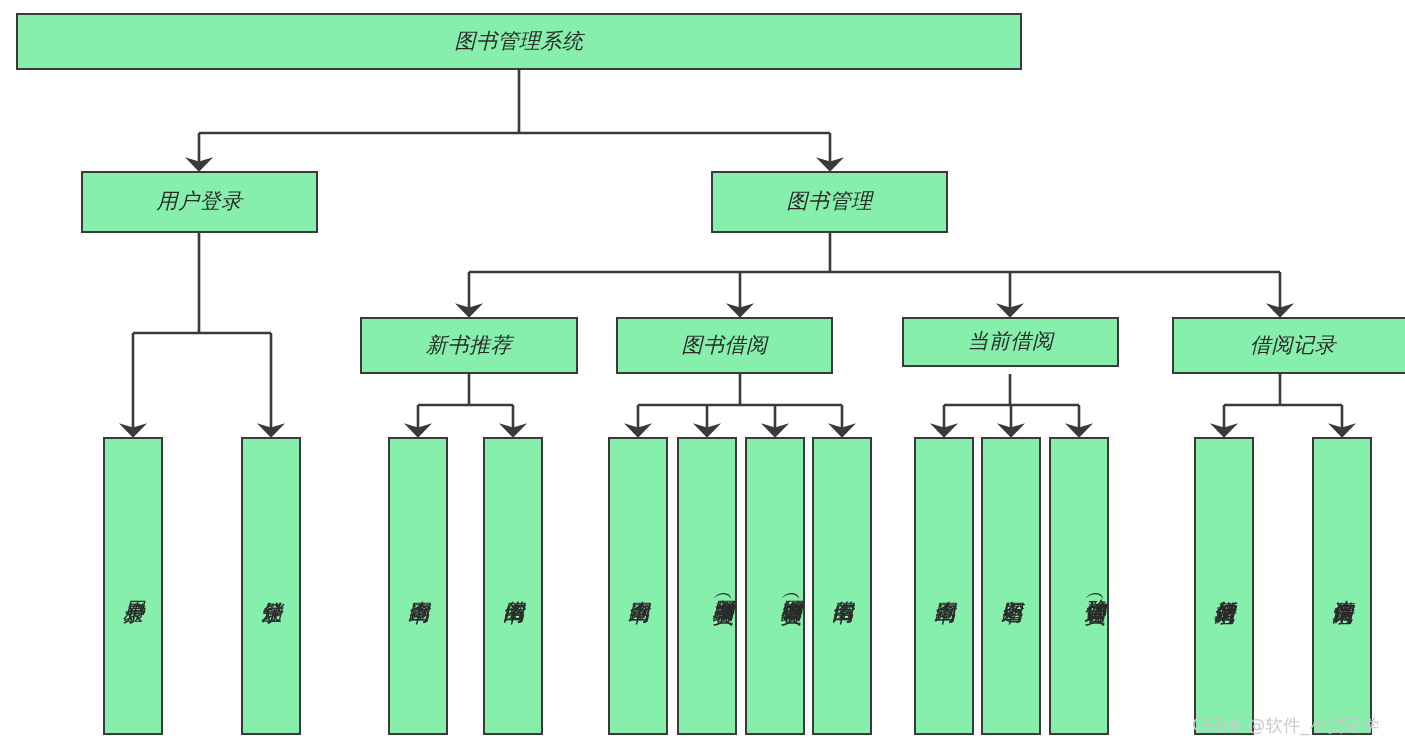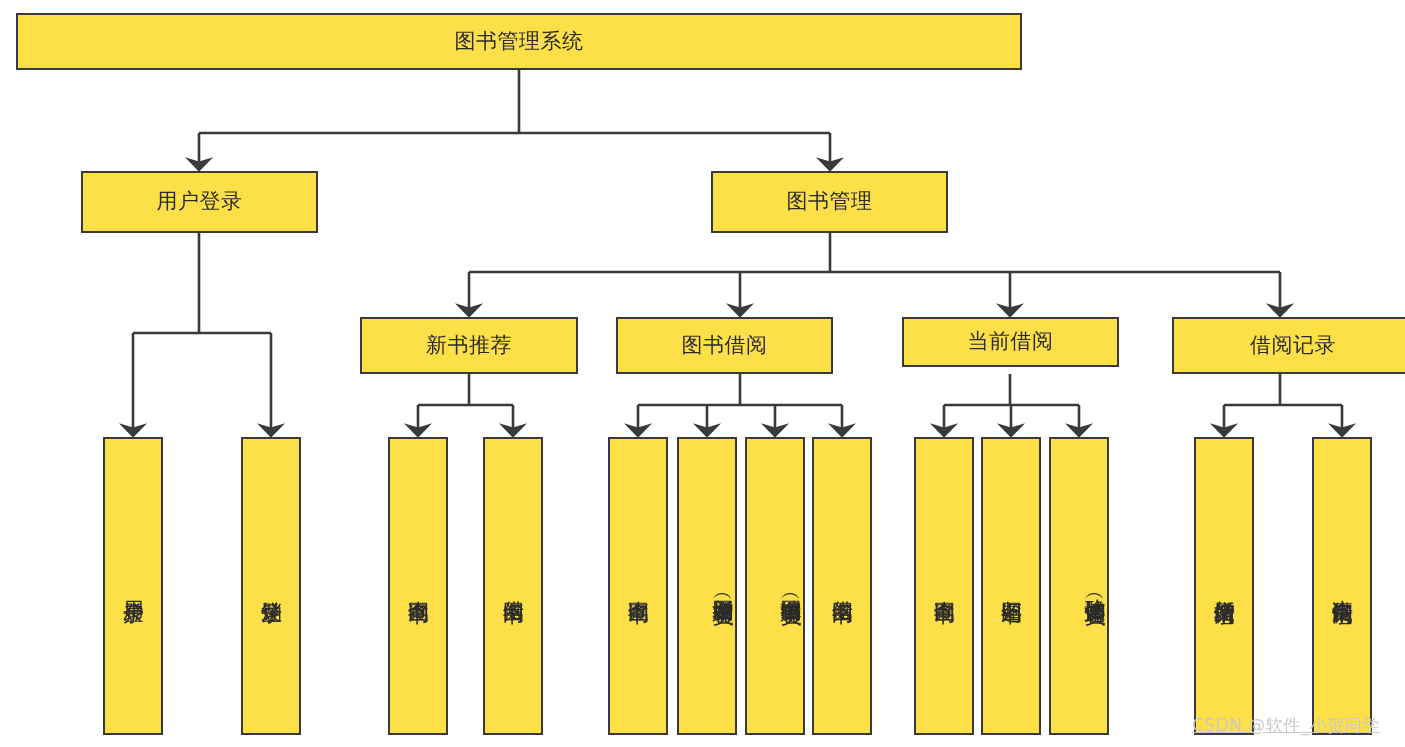--- a/index.html
+++ b/index.html
@@ -20,26 +20,27 @@
   #edges-layer {
     position: absolute;
     left: 0;
     top: 0;
     width: 1405px;
     height: 747px;
   }
   .node {
     position: absolute;
     box-sizing: border-box;
-    background: #fde047;
+    background: #86efac;
     border: 2.5px solid #3a3a3a;
     display: flex;
     align-items: center;
     justify-content: center;
     color: #2b2b2b;
+    font-style: italic;
   }
   .node-h {
     font-size: 21px;
     line-height: 1.2;
     letter-spacing: 0.5px;
     white-space: nowrap;
   }
   .node-v {
     font-size: 21px;
     line-height: 1.18;
@@ -53,21 +54,20 @@
   .node-v.center-v {
     align-items: center;
   }
   .watermark {
     position: absolute;
     color: #c9c9c9;
     font-size: 17px;
     letter-spacing: 0.5px;
     white-space: nowrap;
     pointer-events: none;
-    text-decoration: underline;
   }
 </style>
 </head>
 <body>
 
 <div id="diagram-root">
 
   <svg id="edges-layer" viewBox="0 0 1405 747" xmlns="http://www.w3.org/2000/svg">
     <defs>
       <marker id="arrowhead" markerWidth="10" markerHeight="12" refX="2.2" refY="6" orient="auto" markerUnits="strokeWidth">

